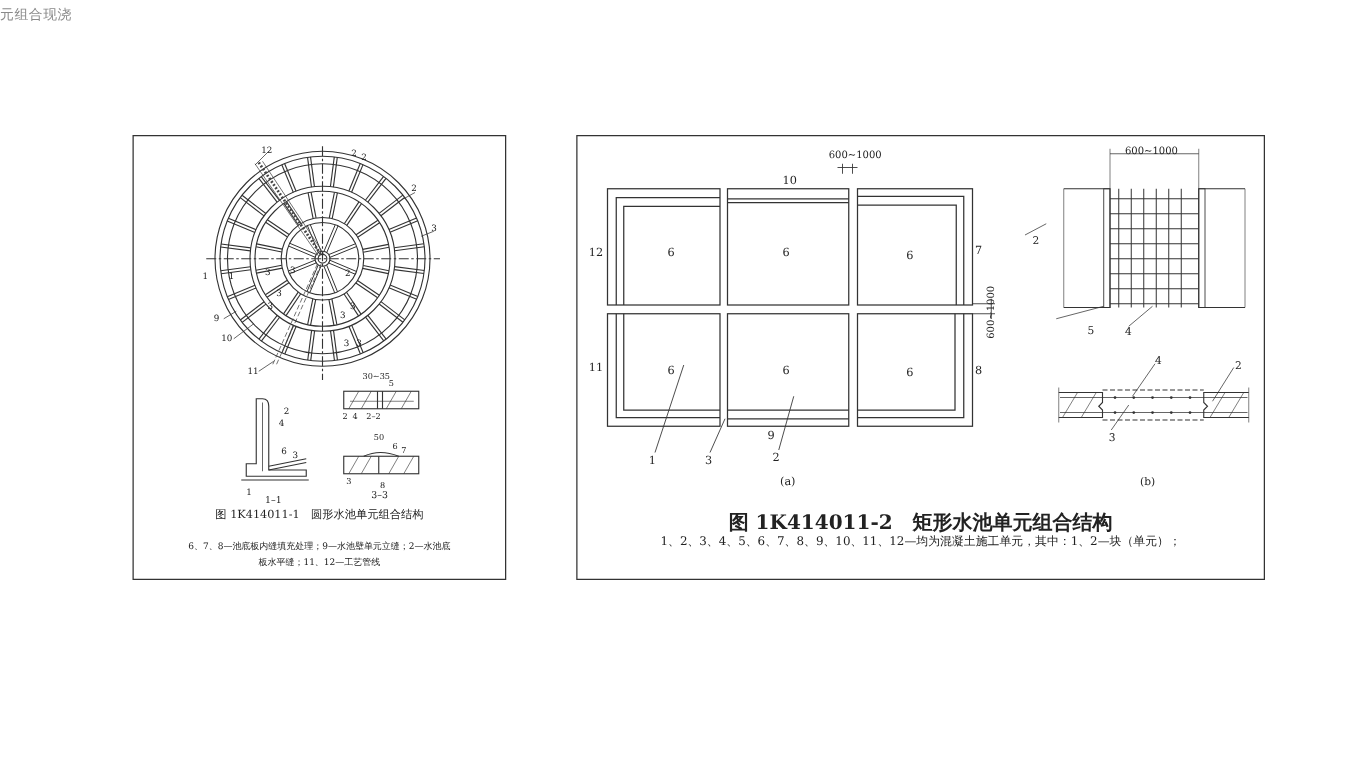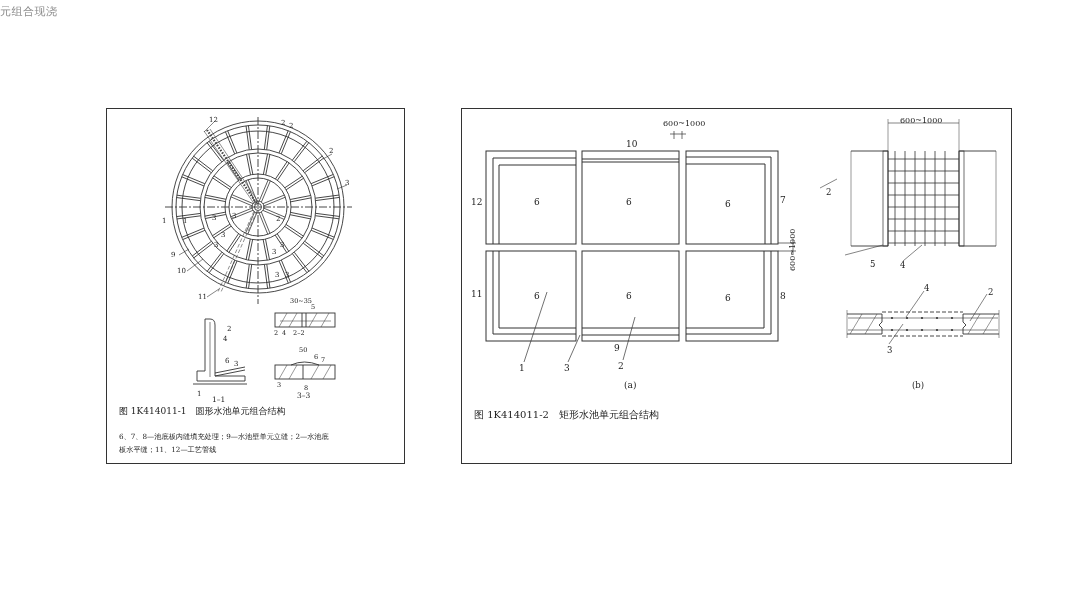--- a/index.html
+++ b/index.html
@@ -3,24 +3,24 @@
 <meta charset="utf-8">
 <style>
   html,body{margin:0;padding:0;background:#ffffff;}
   body{width:1080px;height:608px;position:relative;overflow:hidden;font-family:"DejaVu Serif",serif;color:#222;}
   .slide-title{position:absolute;left:0;top:4px;font-family:"DejaVu Sans",sans-serif;font-size:11px;color:#8a8a8a;letter-spacing:0.5px;}
   .frame{position:absolute;border:1.5px solid #333;background:#fff;box-sizing:border-box;}
   #fig1{left:106px;top:108px;width:299px;height:356px;}
   #fig2{left:461px;top:108px;width:551px;height:356px;}
   svg{position:absolute;left:0;top:0;}
   svg text{font-family:"DejaVu Serif",serif;fill:#222;}
-  .cap{position:absolute;left:12px;right:0;font-family:"DejaVu Serif",serif;color:#222;white-space:nowrap;}
+  .cap{position:absolute;left:0;right:0;text-align:center;font-family:"DejaVu Serif",serif;color:#222;white-space:nowrap;}
   #fig1 .cap-title{top:296px;font-size:9px;}
   #fig1 .cap-line{font-size:7.2px;}
-  #fig2 .cap-title{top:299px;font-size:10px;}
+  #fig2 .cap-title{top:299px;font-size:16px;font-weight:bold;}
   #fig2 .cap-line{font-size:9.5px;}
 </style>
 </head>
 <body>
 
 <div class="slide-title">元组合现浇</div>
 
 <div class="frame" id="fig1">
   <svg width="299" height="356" viewBox="0 0 299 356">
     <g stroke="#333" fill="none" stroke-width="0.9">
@@ -353,13 +353,14 @@
       </g>
     <g font-size="8.5">
       <text x="462" y="182">4</text>
       <text x="526" y="186">2</text>
       <text x="425" y="244">3</text>
       <text x="450" y="279">(b)</text>
     </g>
   </svg>
 
   <div class="cap cap-title">图 1K414011-2　矩形水池单元组合结构</div>
+  <div class="cap cap-line" style="top:318px">1、2、3、4、5、6、7、8、9、10、11、12—均为混凝土施工单元，其中：1、2—块（单元）；</div>
 </div>
 
 </body></html>

